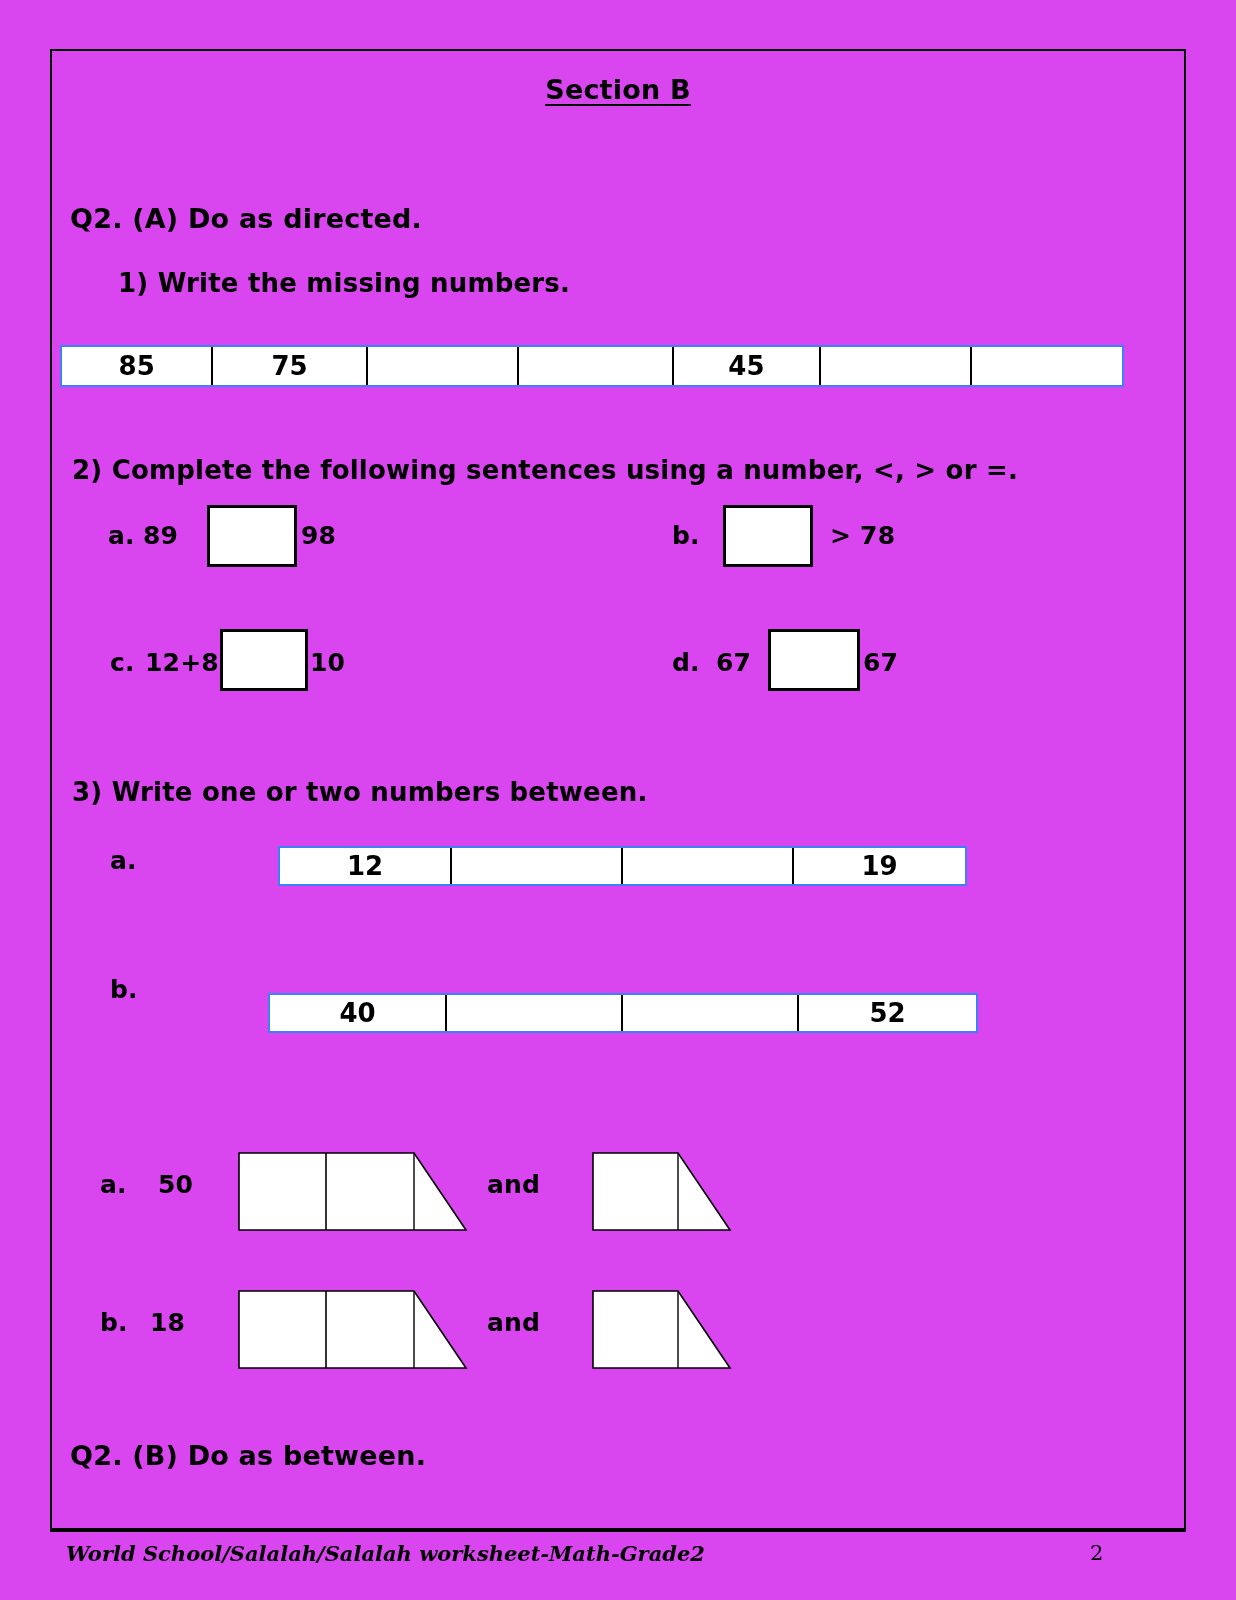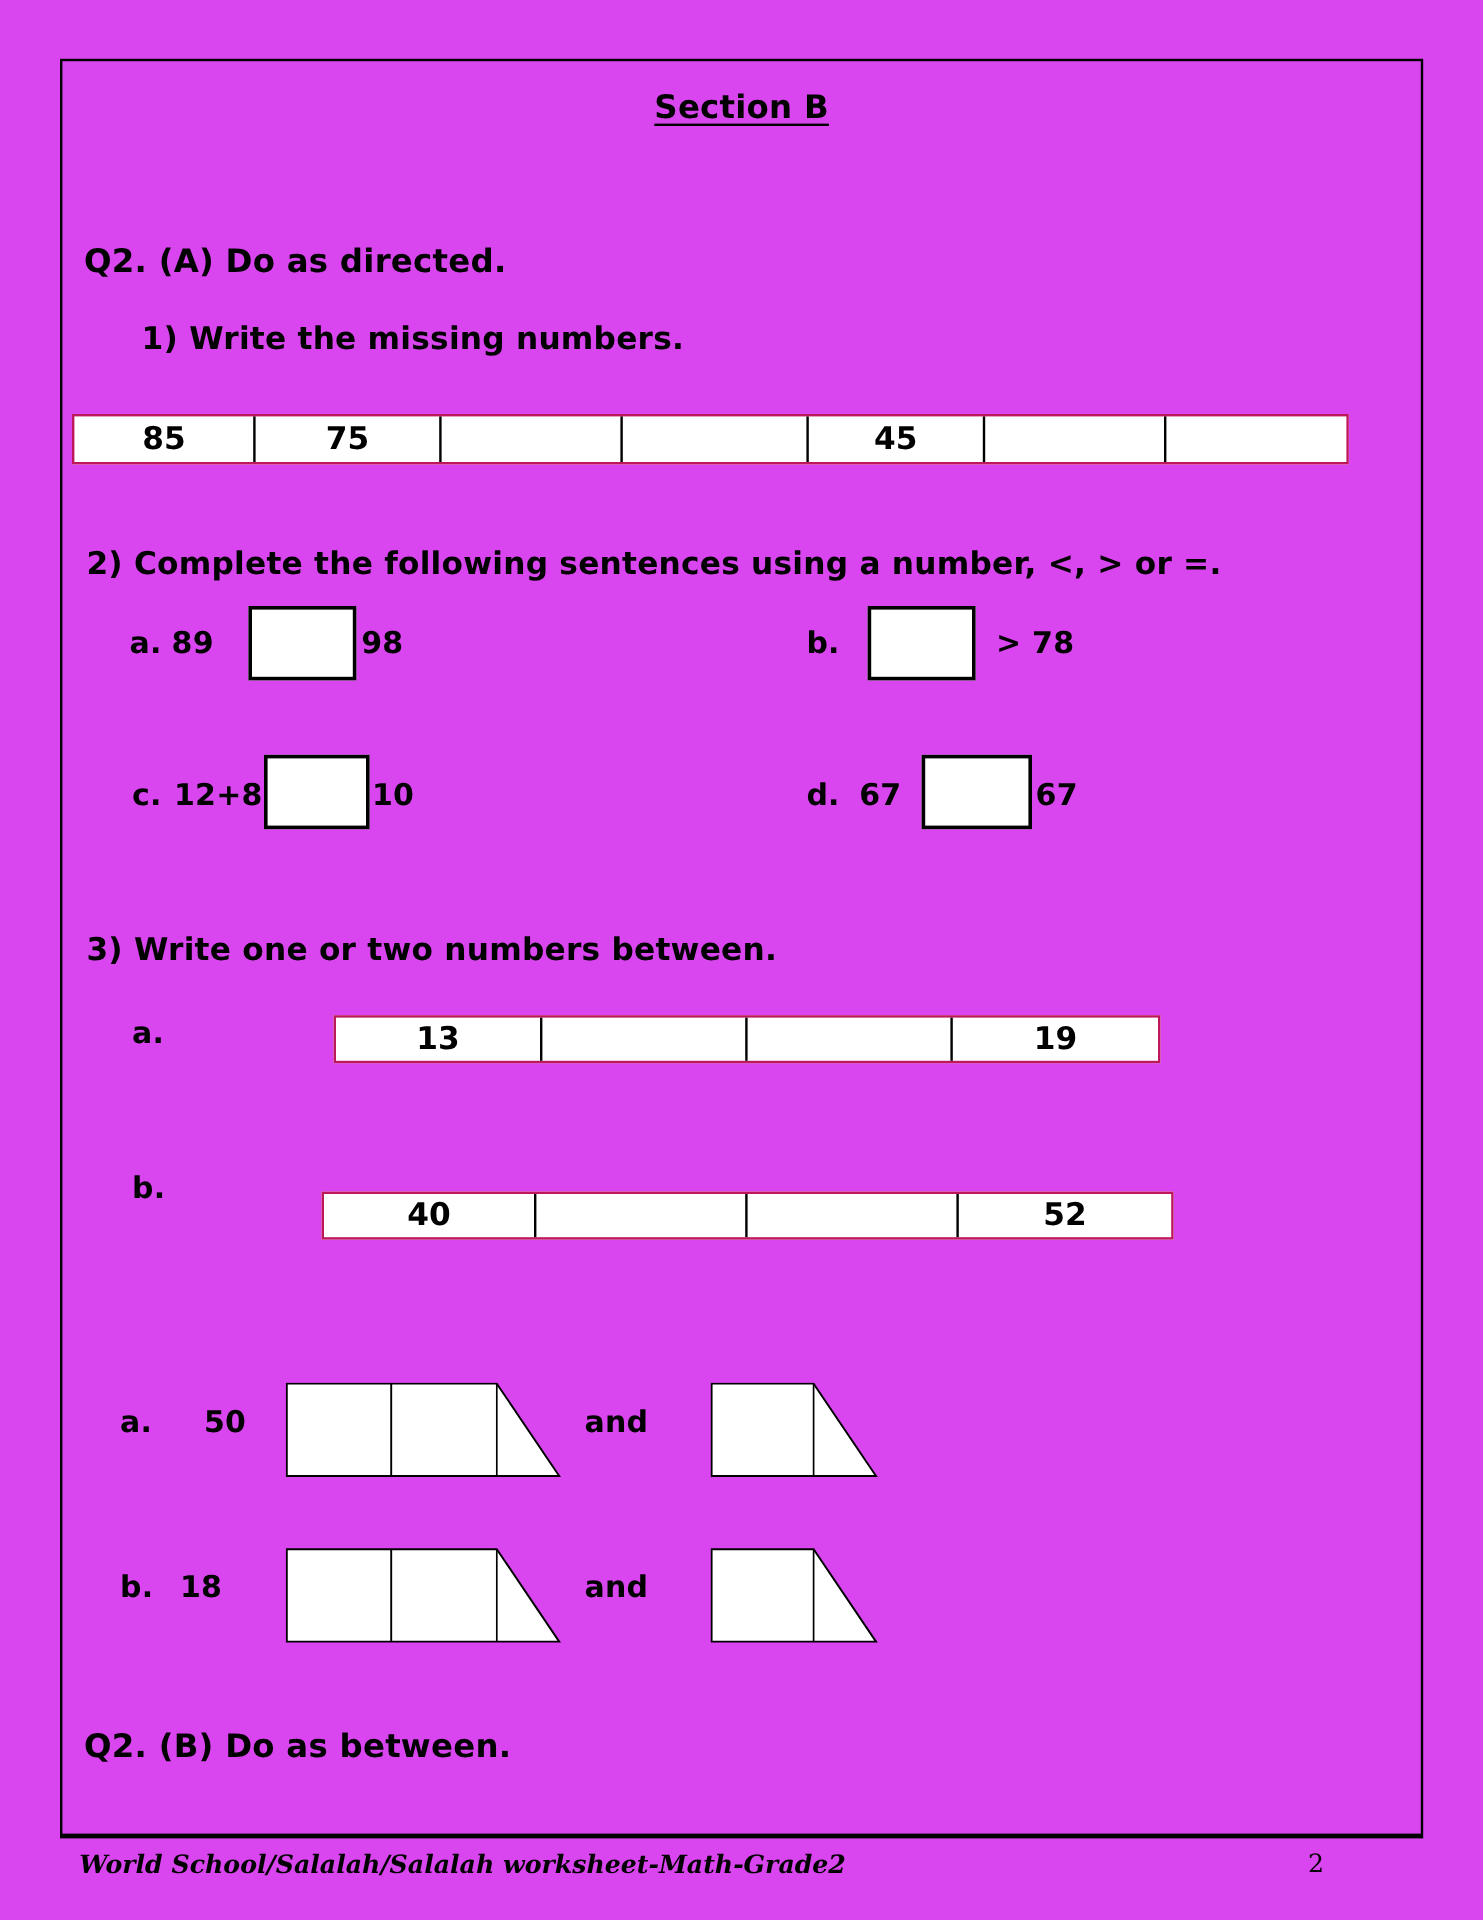--- a/index.html
+++ b/index.html
@@ -64,21 +64,21 @@
   }
   .numtxt {
     font-size: 25px;
     font-weight: bold;
     white-space: nowrap;
   }
 
   
   .strip {
     display: flex;
-    border: 2px solid #be185d;
+    border: 2px solid #3b82f6;
     box-sizing: border-box;
     background: #fff;
   }
   .strip .cell {
     border-right: 2px solid #000;
     box-sizing: border-box;
     display: flex;
     align-items: center;
     justify-content: center;
     font-size: 26px;
@@ -163,37 +163,37 @@
 
   <div class="abs hand numtxt" style="left:672px; top:648px;">d.</div>
   <div class="abs hand numtxt" style="left:716px; top:648px;">67</div>
   <div class="abs ansbox" style="left:768px; top:629px; width:92px; height:62px;"></div>
   <div class="abs hand numtxt" style="left:863px; top:648px;">67</div>
 
   <div class="abs hand qsub" style="left:72px; top:777px;">3)  Write one or two numbers between.</div>
 
   <div class="abs hand itemlabel" style="left:110px; top:846px;">a.</div>
   <div class="abs strip" id="strip-item3a" style="left:278px; top:846px; width:689px; height:40px;">
-    <div class="cell" style="width:173px;">13</div>
+    <div class="cell" style="width:173px;">12</div>
     <div class="cell" style="width:172px;"></div>
     <div class="cell" style="width:172px;"></div>
     <div class="cell" style="width:172px;">19</div>
   </div>
 
   <div class="abs hand itemlabel" style="left:110px; top:975px;">b.</div>
   <div class="abs strip" id="strip-item3b" style="left:268px; top:993px; width:710px; height:40px;">
     <div class="cell" style="width:178px;">40</div>
     <div class="cell" style="width:177px;"></div>
     <div class="cell" style="width:177px;"></div>
     <div class="cell" style="width:178px;">52</div>
   </div>
 
 
   <div class="abs hand itemlabel" style="left:100px; top:1170px;">a.</div>
-  <div class="abs hand itemlabel" style="left:158px; top:1170px;margin-left:12px;">50</div>
+  <div class="abs hand itemlabel" style="left:158px; top:1170px;">50</div>
 
   <div class="shape" style="left:238px; top:1152px;">
     <svg width="232" height="80" viewBox="0 0 232 80">
       <path d="M1,1 L176,1 L228,78 L1,78 Z" fill="#ffffff" stroke="#000000" stroke-width="1.6"></path>
       <line x1="88" y1="1" x2="88" y2="78" stroke="#000000" stroke-width="1.6"></line>
       <line x1="176" y1="1" x2="176" y2="78" stroke="#000000" stroke-width="1.4"></line>
     </svg>
   </div>
 
   <div class="abs hand itemlabel" style="left:487px; top:1170px;">and</div>

